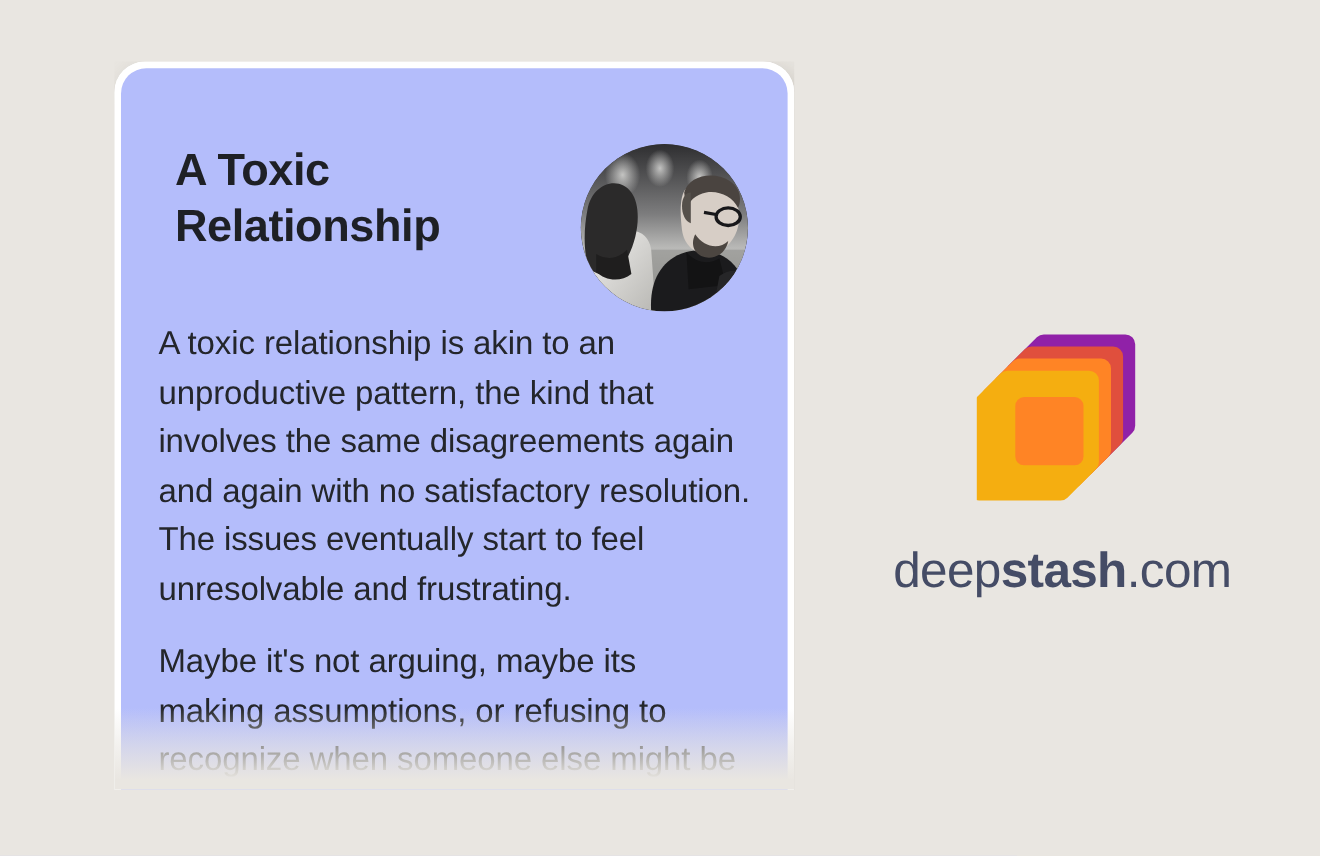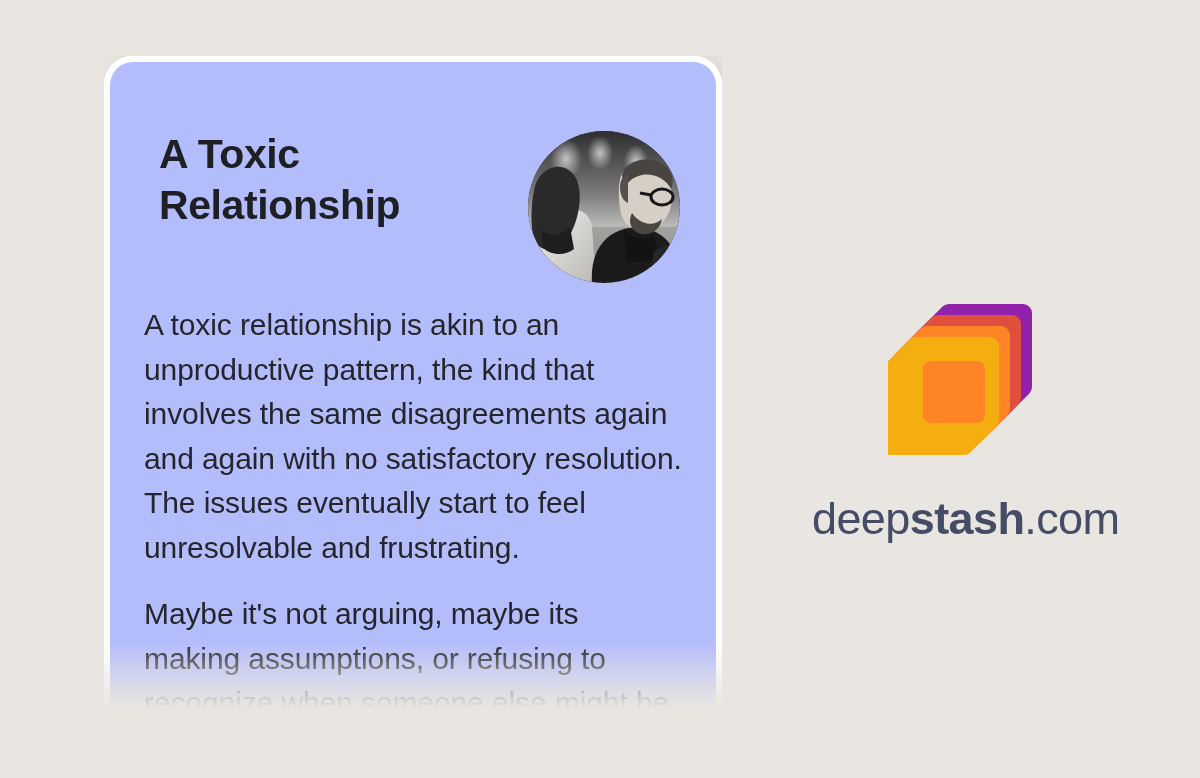--- a/index.html
+++ b/index.html
@@ -91,21 +91,21 @@
     width: 152px;
     height: 152px;
     border-radius: 50%;
     overflow: hidden;
     background: #3a3a3c;
   }
   .thumb svg { display: block; }
 
   
   .card-body {
-    margin-top: 24px;
+    margin-top: 12px;
   }
 
   .para {
     margin: 0 0 22px 0;
     font-size: 30px;
     line-height: 1.485;
     color: #24262b;
     font-family: "Liberation Sans", sans-serif;
     letter-spacing: -0.1px;
   }

